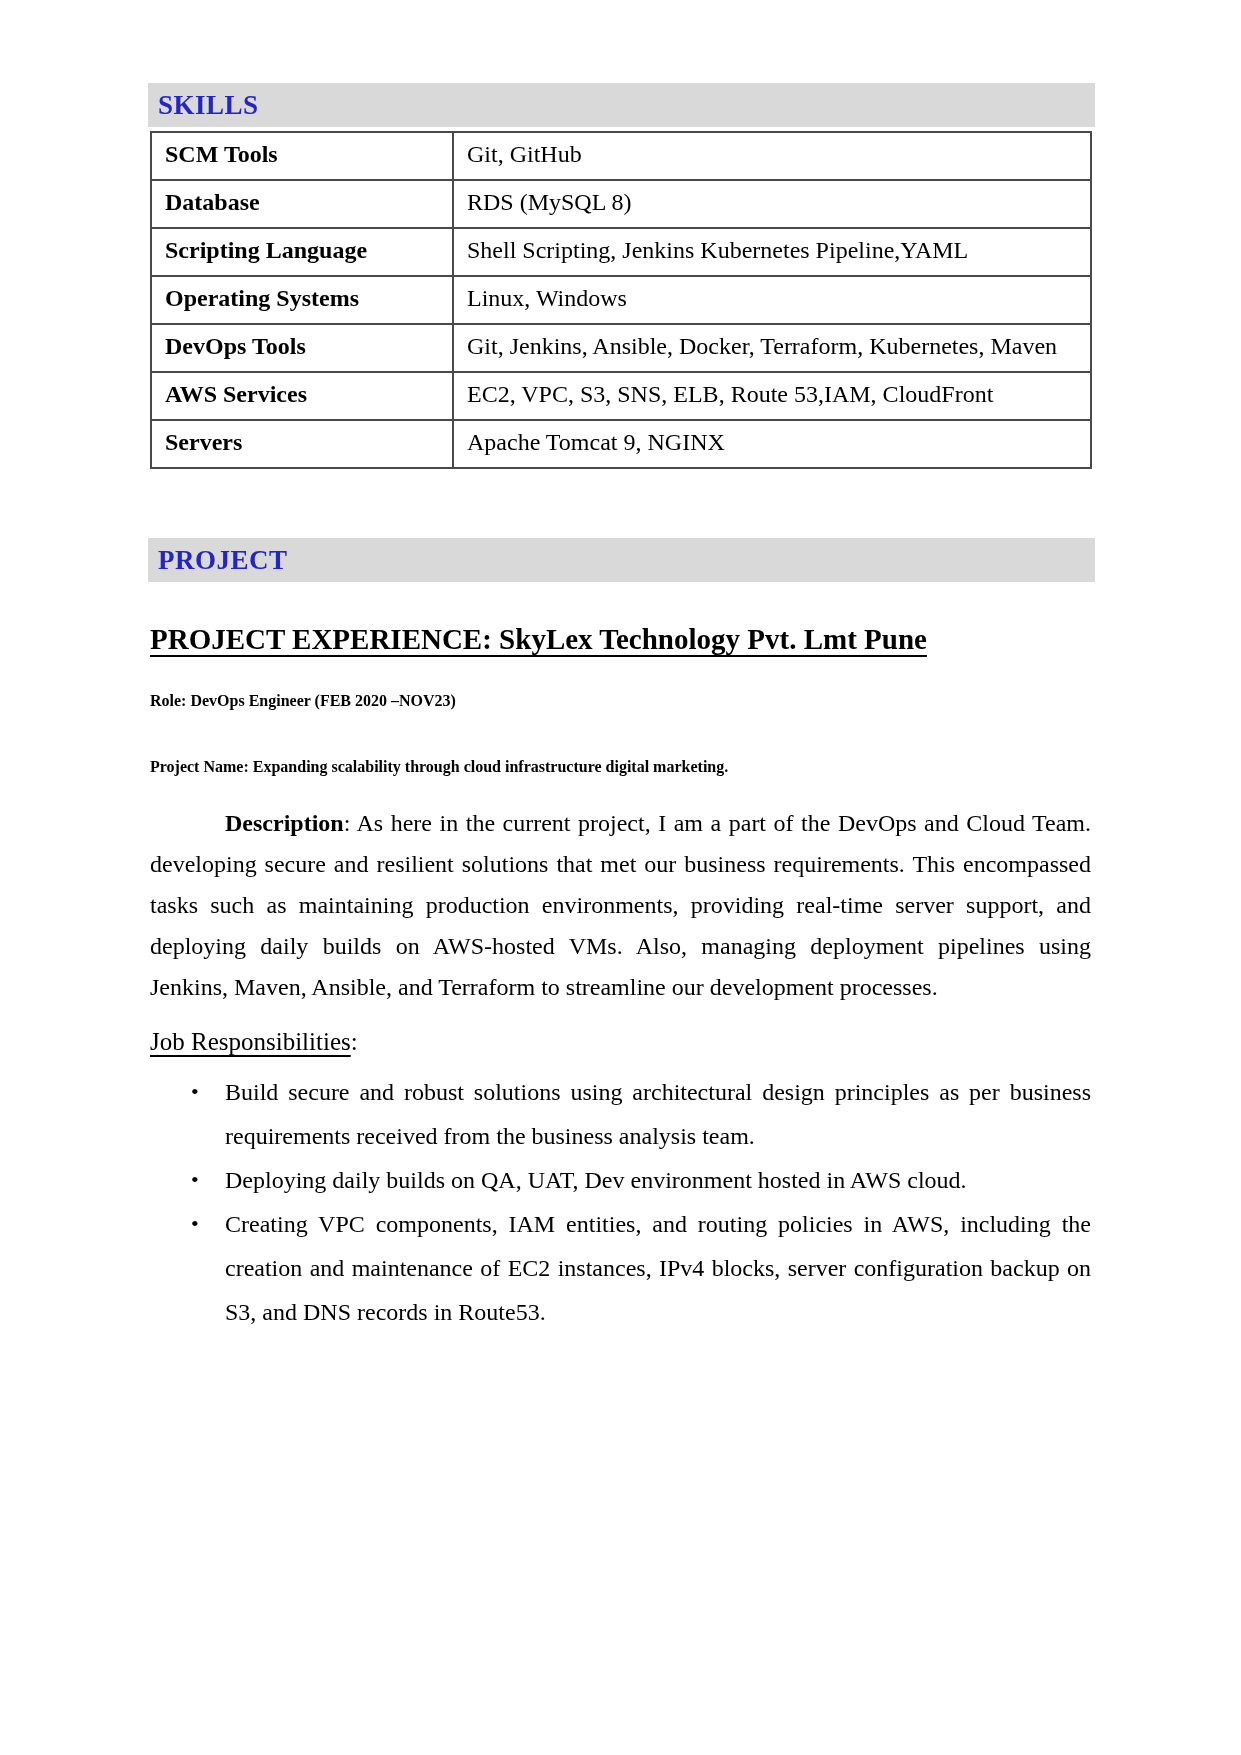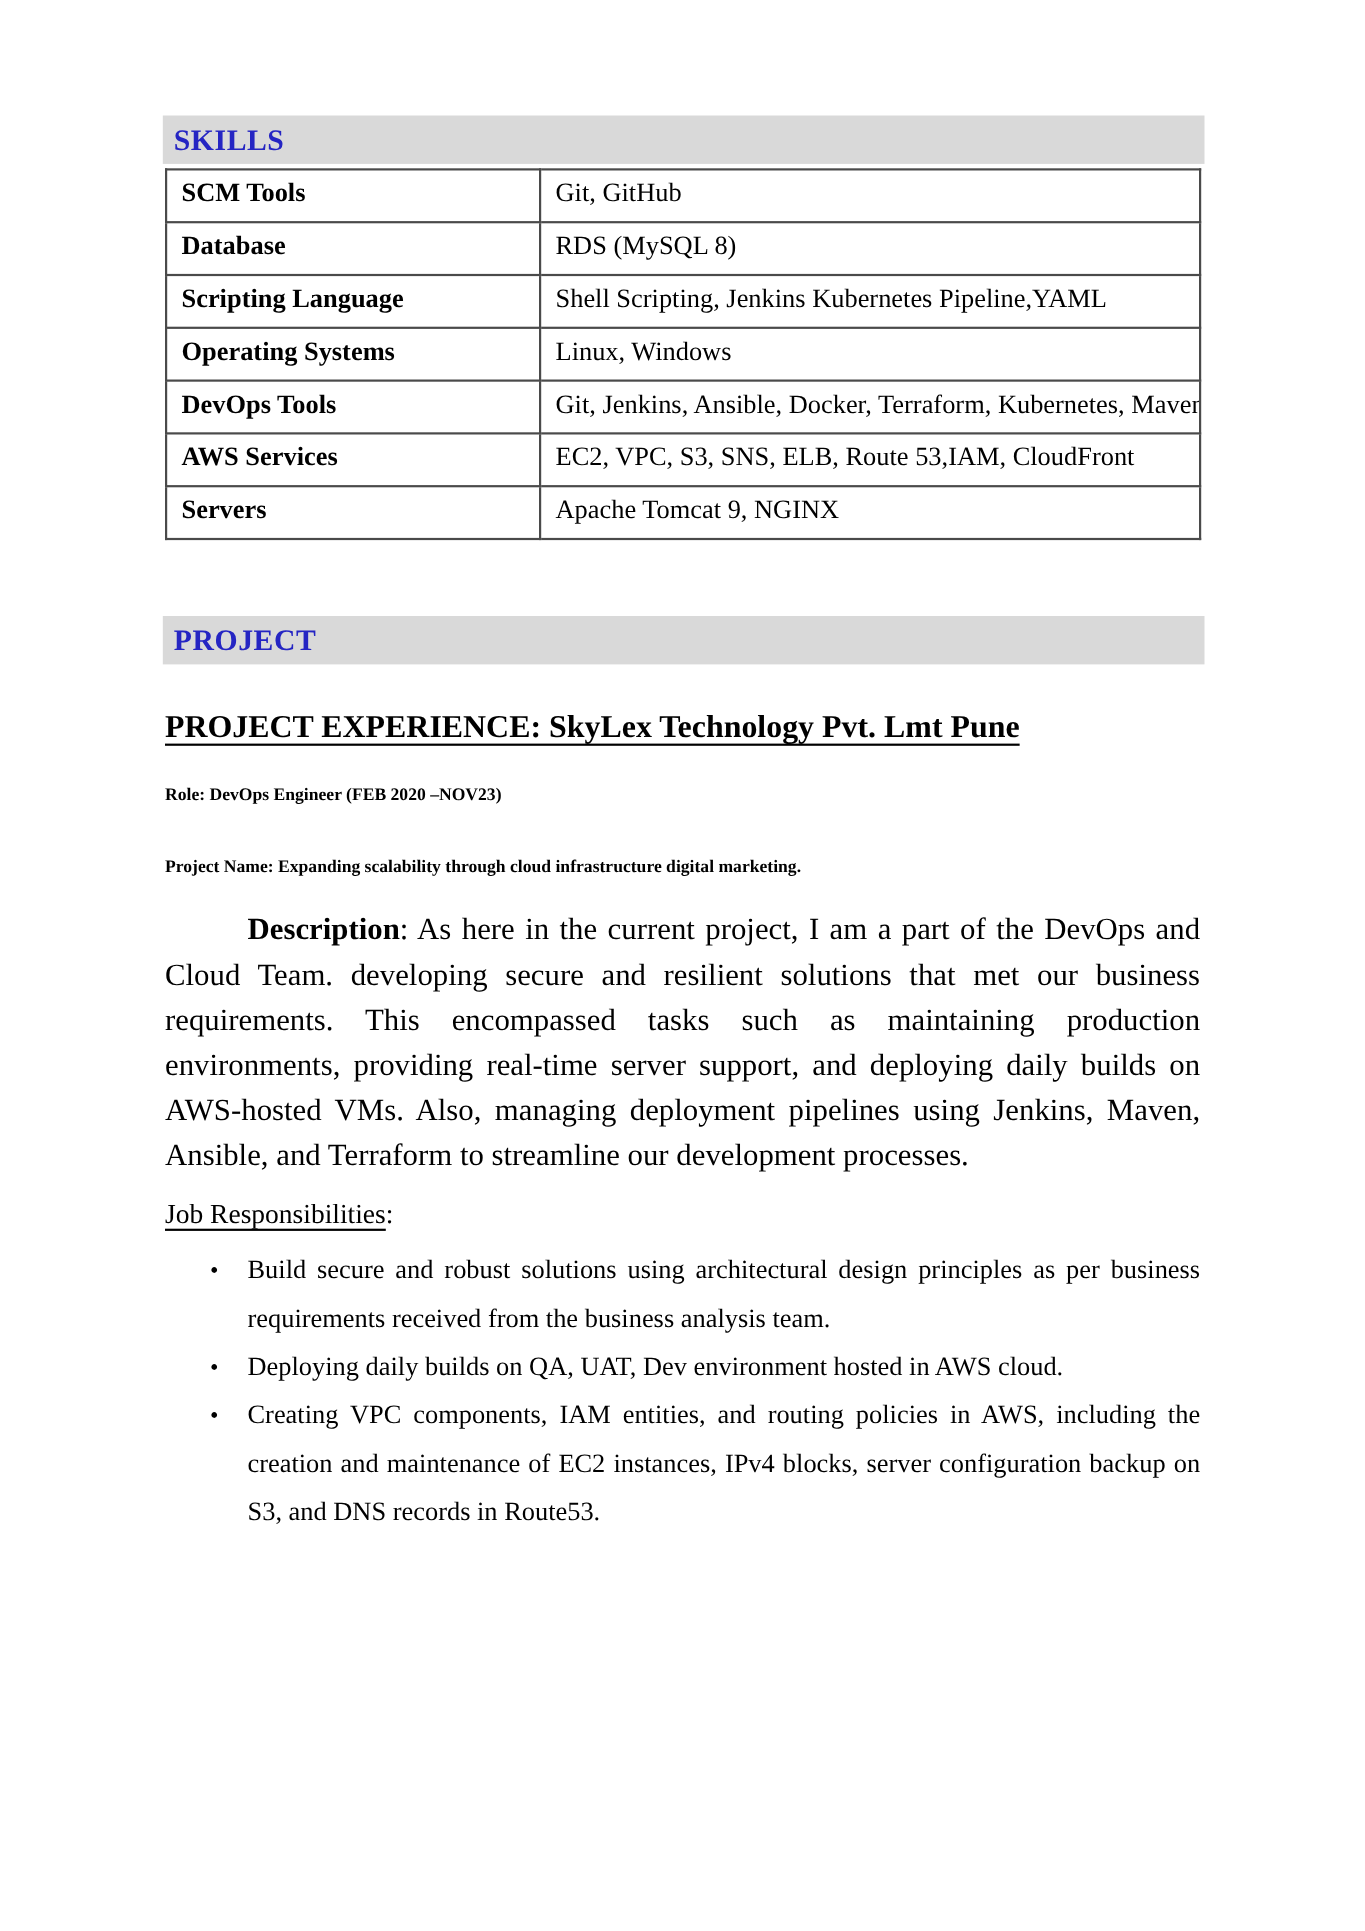--- a/index.html
+++ b/index.html
@@ -13,59 +13,59 @@
     background:#ffffff;color:#000;
     font-family:"Liberation Serif","DejaVu Serif",serif;
     overflow:hidden;
   }
   .bar{
     margin-left:148px;width:947px;height:44px;
     background:var(--bar-bg);
     display:flex;align-items:center;
     box-sizing:border-box;padding-left:10px;
   }
-  .skills-bar{margin-top:105px;}
+  .skills-bar{margin-top:83px;}
   .project-bar{margin-top:69px;}
   .bar-title{
     font-weight:bold;font-size:27px;color:var(--accent);
     letter-spacing:.5px;
   }
   table.skills{
     margin-left:150px;margin-top:4px;
     width:942px;border-collapse:collapse;table-layout:fixed;
   }
   table.skills td{
     border:2px solid var(--table-border);
     height:48px;box-sizing:border-box;
     vertical-align:top;
     font-size:24px;line-height:30px;
     padding:6px 8px 0 13px;
     white-space:nowrap;overflow:hidden;
   }
-  td.cell-label{font-weight:bold;width:340px;}
+  td.cell-label{font-weight:bold;width:302px;}
   td.cell-value{padding-left:11px;}
   .exp-heading{
     margin:41px 0 0 150px;width:941px;
     font-size:29px;font-weight:bold;
     text-decoration:underline;
     text-decoration-thickness:2px;
     text-underline-offset:6px;
   }
   .role-line{
     margin:36px 0 0 150px;
     font-size:16px;font-weight:bold;
   }
   .pname{
     margin:41px 0 0 150px;width:770px;
     font-size:16px;font-weight:bold;
     text-align:justify;line-height:31px;
   }
   .desc{
     margin:21px 0 0 150px;width:941px;
-    font-size:28px;text-align:justify;
+    font-size:24px;text-align:justify;
     line-height:41px;text-indent:75px;
   }
   .desc .desc-label{font-weight:bold;}
   .jobresp{
     margin:20px 0 0 150px;
     font-size:25px;font-weight:normal;
   }
   .jr-underline{
     text-decoration:underline;
     text-decoration-thickness:2px;

